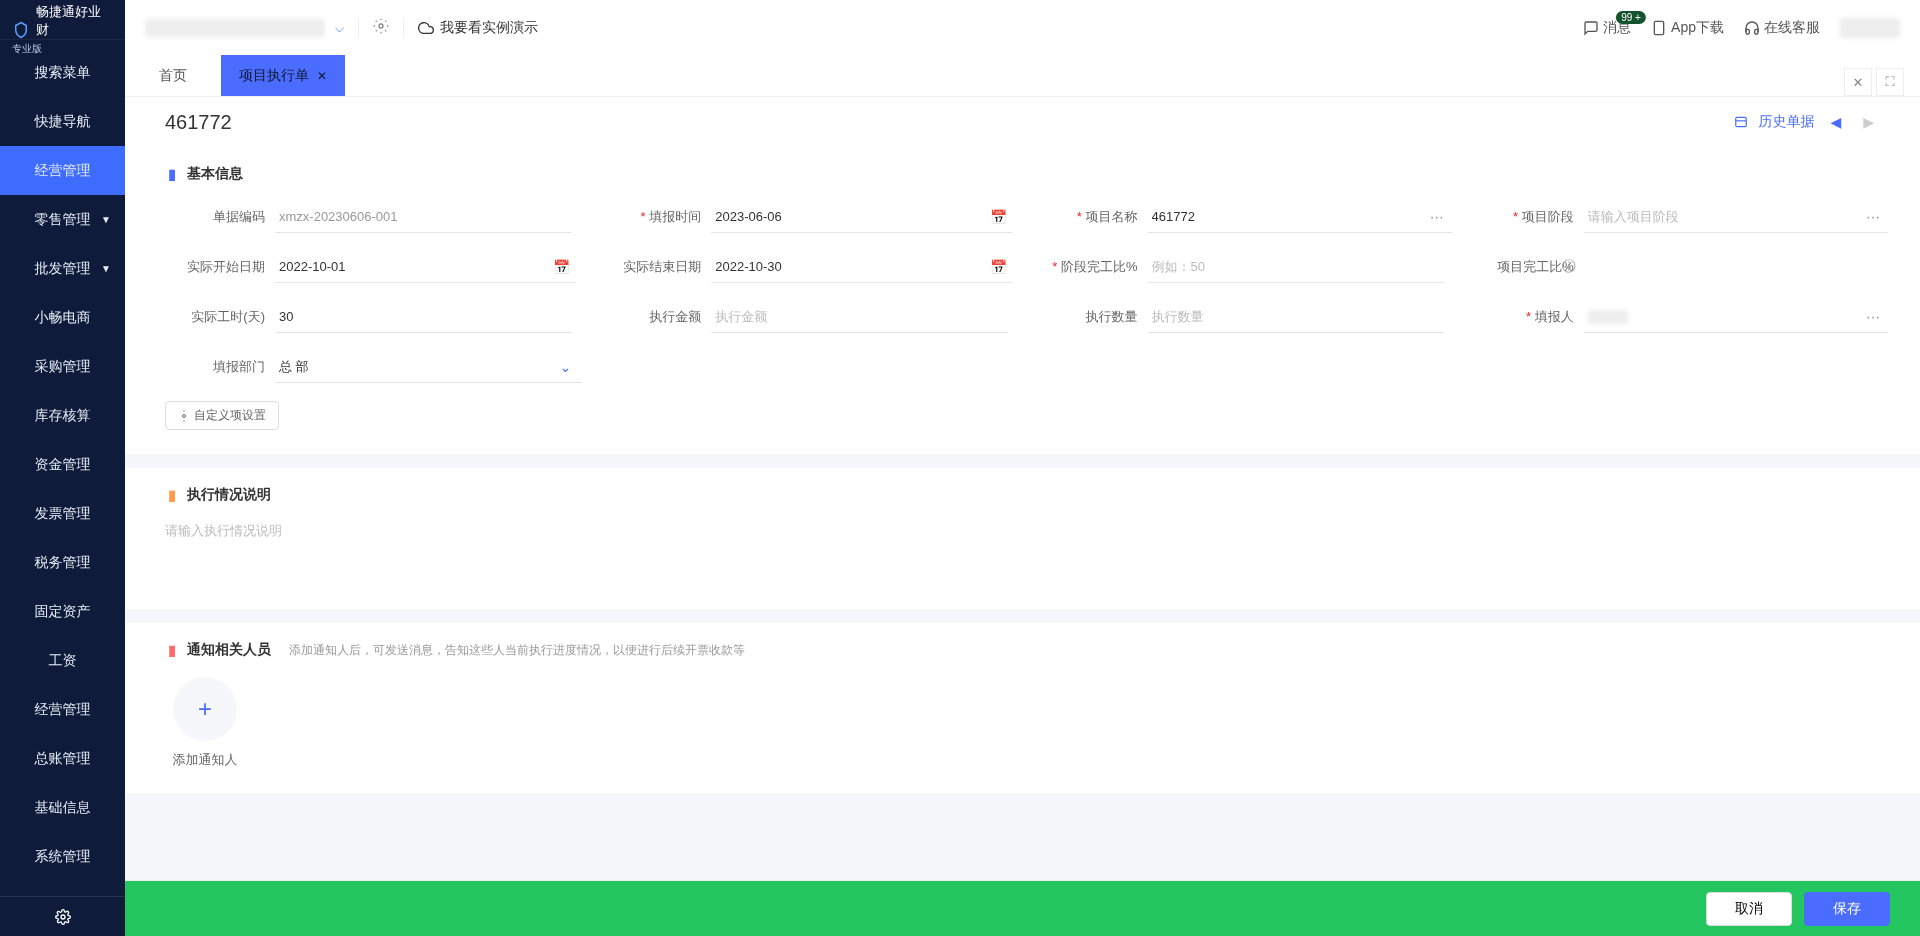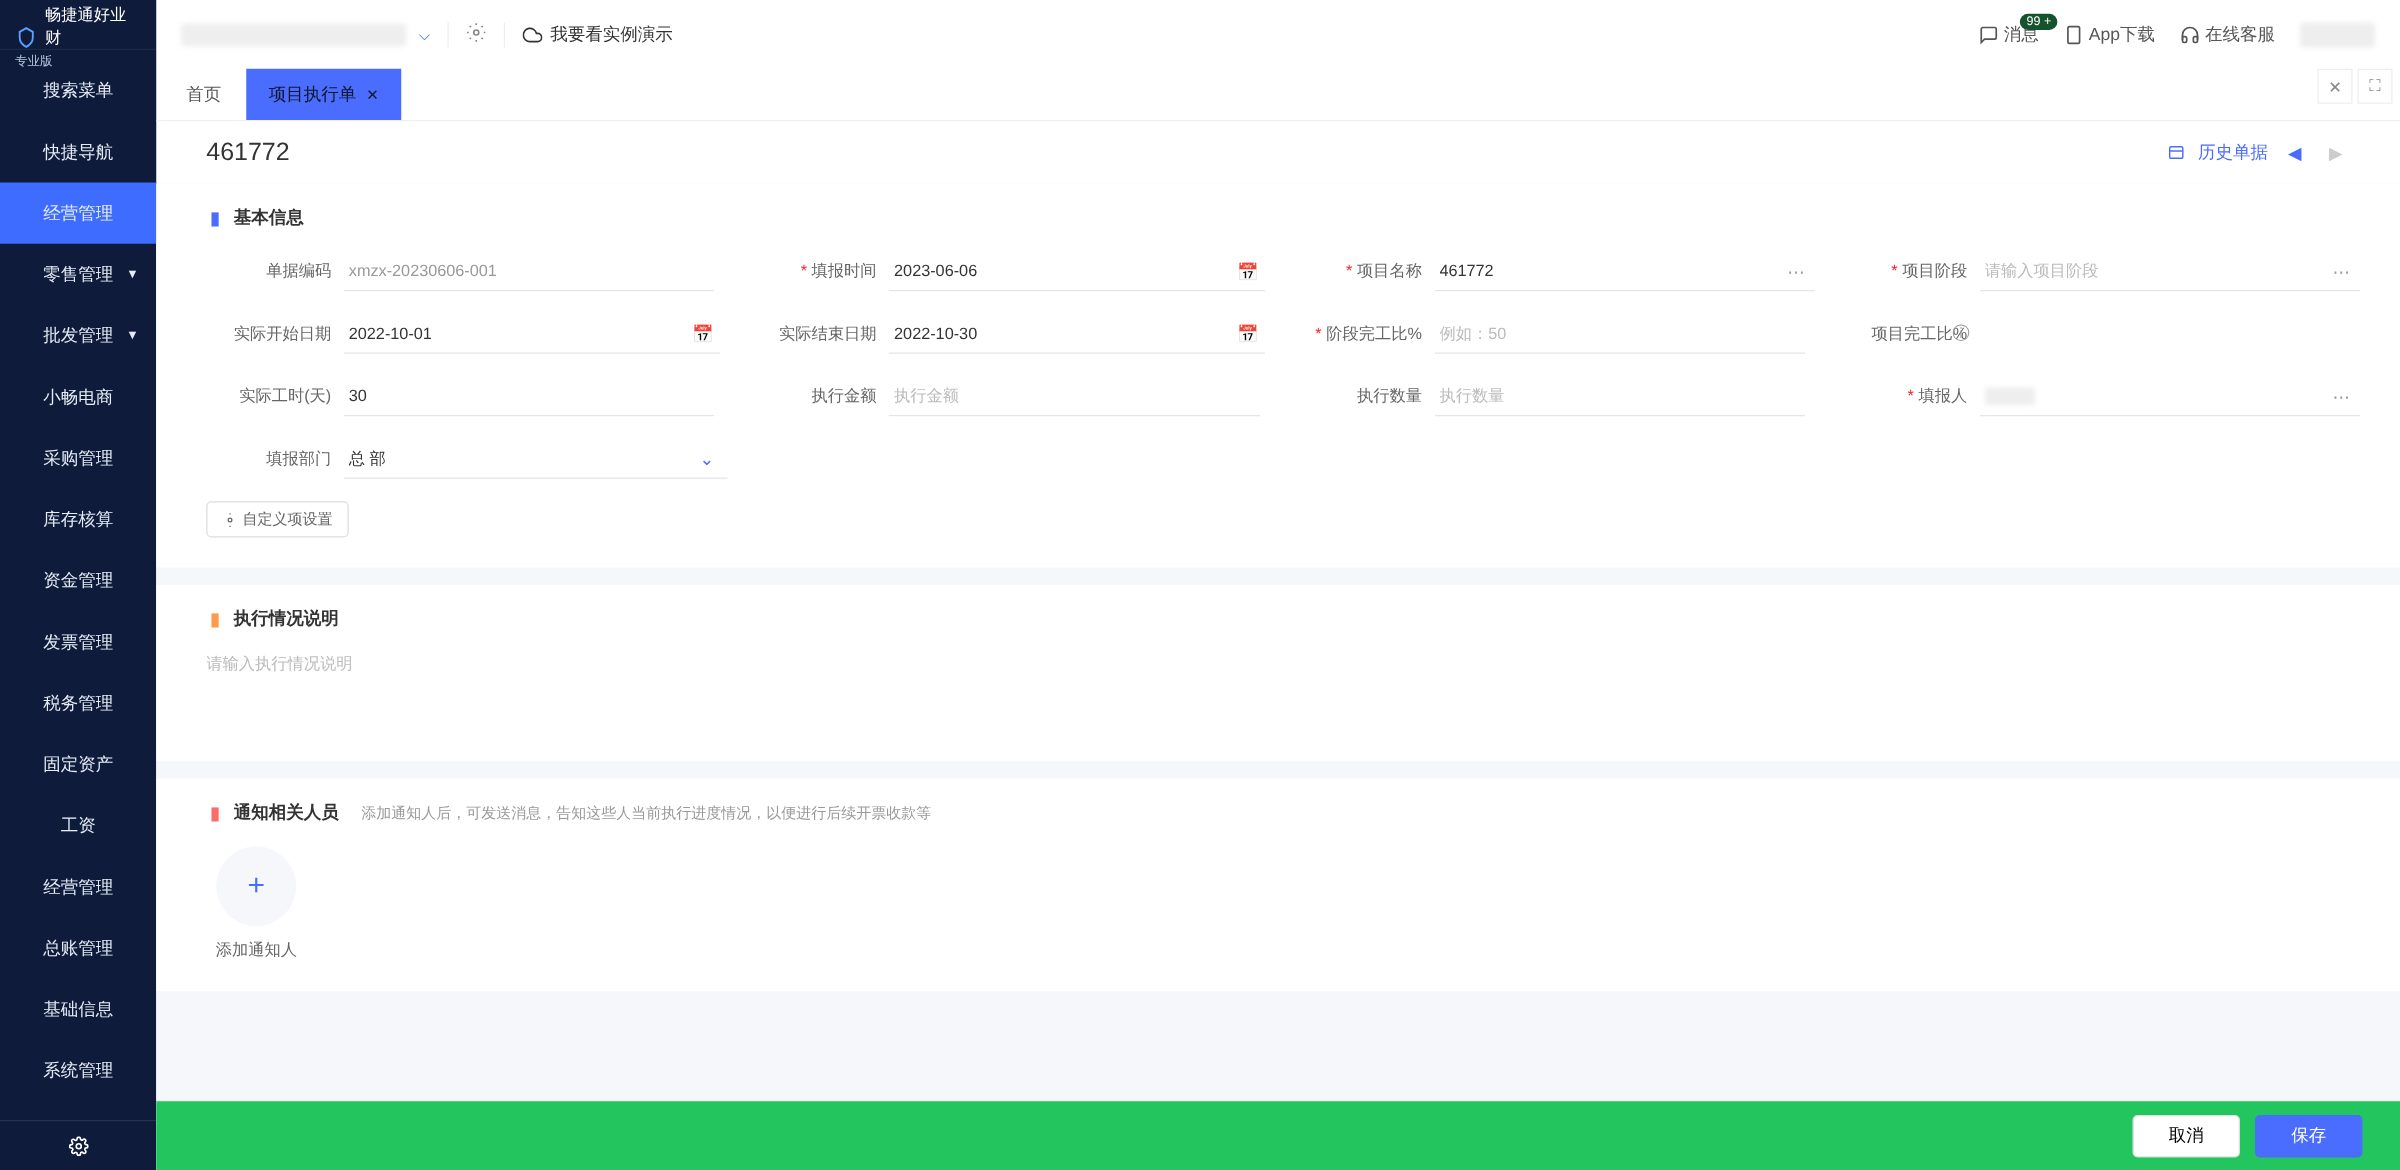--- a/index.html
+++ b/index.html
@@ -27,21 +27,21 @@
 .hdr-drop { color:#4a6cff; font-size:12px; }
 .hdr-sep { width:1px; height:20px; background:#eee; }
 .gear { color:#888; }
 .demo { display:flex; align-items:center; gap:6px; color:#333; font-size:14px; }
 .header-right { margin-left:auto; display:flex; align-items:center; gap:20px; }
 .hdr-item { display:flex; align-items:center; gap:4px; color:#555; font-size:14px; position:relative;}
 .badge { position:absolute; top:-8px; right:0; background:#14532d; color:#fff; font-size:10px; padding:1px 5px; border-radius:8px; transform:translateX(50%);}
 .avatar-blur { width:60px; height:20px; background:#eee; border-radius:3px; filter:blur(2px);}
 
 
-.tabs { height: 42px; display:flex; align-items:flex-start; padding:0 6px; gap:2px; border-bottom:1px solid #f0f0f0; }
+.tabs { height: 42px; display:flex; align-items:flex-end; padding:0 16px; gap:16px; border-bottom:1px solid #f0f0f0; }
 .tab { height:100%; display:flex; align-items:center; padding:0 18px; font-size:14px; color:#555; cursor:pointer; position:relative; }
 .tab.active { background:#4a6cff; color:#0f172a; }
 .tab .x { margin-left:8px; font-size:12px; }
 .tab-ctrl { margin-left:auto; display:flex; gap:4px; }
 .tab-ctrl span { width:28px; height:28px; display:flex; align-items:center; justify-content:center; color:#888; cursor:pointer; border:1px solid #eee; }
 
 
 .tbar { height: 50px; display:flex; align-items:center; padding:0 40px; }
 .page-title { font-size:20px; font-weight:500; }
 .tbar-right { margin-left:auto; display:flex; align-items:center; gap:10px; color:#4a6cff; font-size:14px; }

